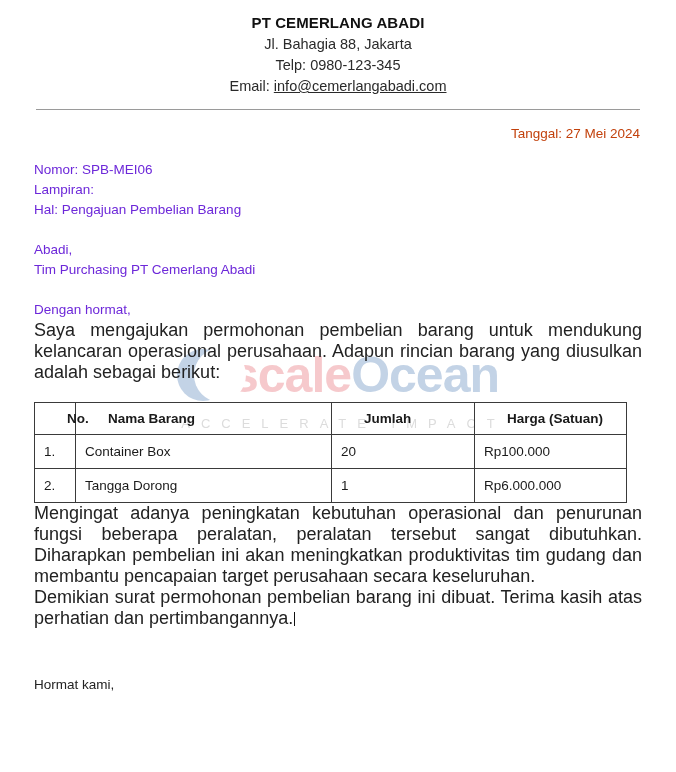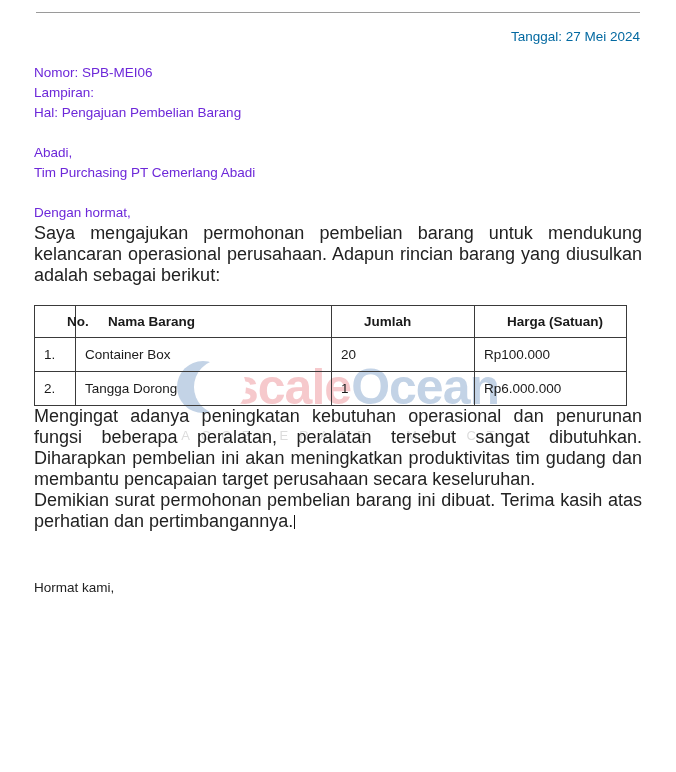--- a/index.html
+++ b/index.html
@@ -111,21 +111,21 @@
 
   hr.rule {
     border: 0;
     border-top: 1px solid #9a9a9a;
     margin: 12px 2px 0 2px;
   }
 
   .date-row {
     text-align: right;
     font-size: 13.5px;
-    color: #0369a1;
+    color: #c2410c;
     margin-top: 16px;
     padding-right: 2px;
   }
 
   .block {
     font-size: 13.5px;
     line-height: 20px;
     color: #6d28d9;
   }
   .gap-ref { margin-top: 19px; }
@@ -200,20 +200,26 @@
     <div class="wm-row">
       <span class="wm-mark"></span>
       <span class="wm-text wm-scale">scale</span>
         <span class="wm-text wm-ocean">Ocean</span>
     </div>
     <div class="wm-tag">ACCELERATE IMPACT</div>
   </div>
 
   <div id="content">
 
+    <div class="letterhead">
+      <div class="lh-company">PT CEMERLANG ABADI</div>
+      <div class="lh-line">Jl. Bahagia 88, Jakarta</div>
+      <div class="lh-line">Telp: 0980-123-345</div>
+      <div class="lh-line"><span>Email:</span> <span class="lh-email-link">info@cemerlangabadi.com</span></div>
+    </div>
 
     <hr class="rule">
 
     <div class="date-row">Tanggal: 27 Mei 2024</div>
 
     <div class="block gap-ref">
       <div>Nomor: SPB-MEI06</div>
       <div>Lampiran:</div>
       <div>Hal: Pengajuan Pembelian Barang</div>
     </div>

